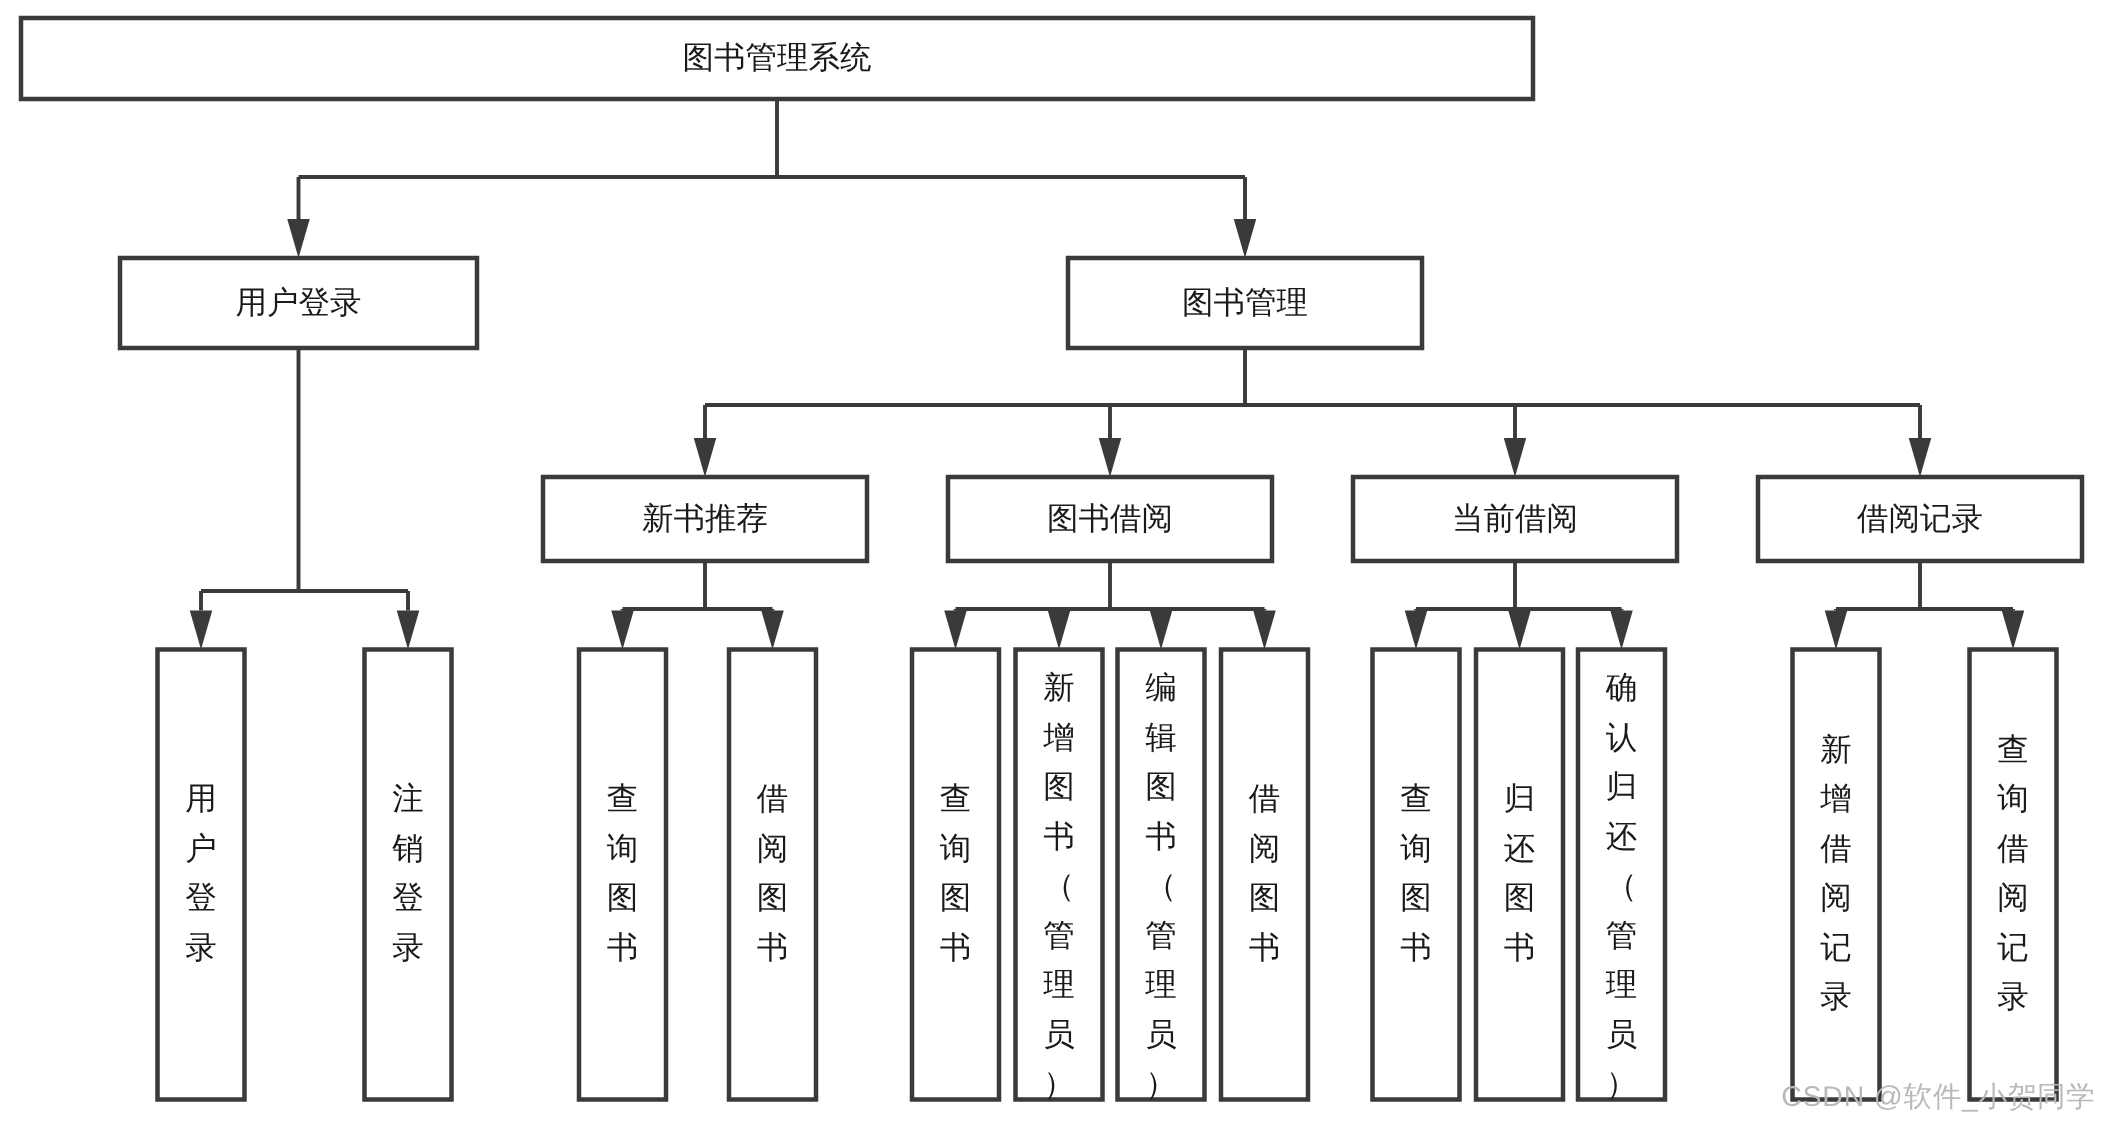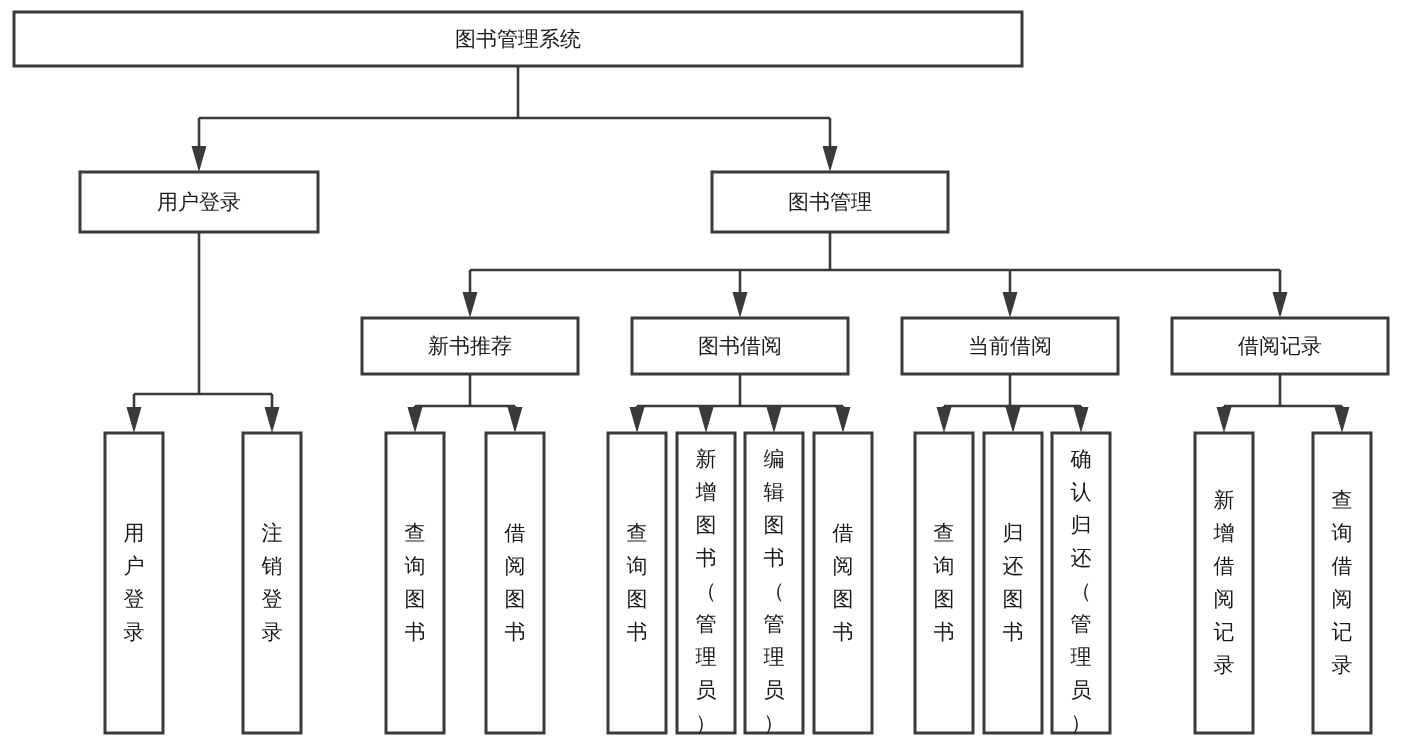--- a/index.html
+++ b/index.html
@@ -219,13 +219,14 @@
         <g>
           <rect x="1195" y="433" width="58" height="300" class="node-box"></rect>
           <text x="1224" y="0" class="node-label-v"><tspan x="1224" y="500.5">新</tspan><tspan x="1224" y="533.5">增</tspan><tspan x="1224" y="566.5">借</tspan><tspan x="1224" y="599.5">阅</tspan><tspan x="1224" y="632.5">记</tspan><tspan x="1224" y="665.5">录</tspan></text>
         </g>
         <g>
           <rect x="1313" y="433" width="58" height="300" class="node-box"></rect>
           <text x="1342" y="0" class="node-label-v"><tspan x="1342" y="500.5">查</tspan><tspan x="1342" y="533.5">询</tspan><tspan x="1342" y="566.5">借</tspan><tspan x="1342" y="599.5">阅</tspan><tspan x="1342" y="632.5">记</tspan><tspan x="1342" y="665.5">录</tspan></text>
         </g>
       </g>
   </svg>
+  <div class="watermark">CSDN @软件_小贺同学</div>
 </div>
 
 </body></html>

